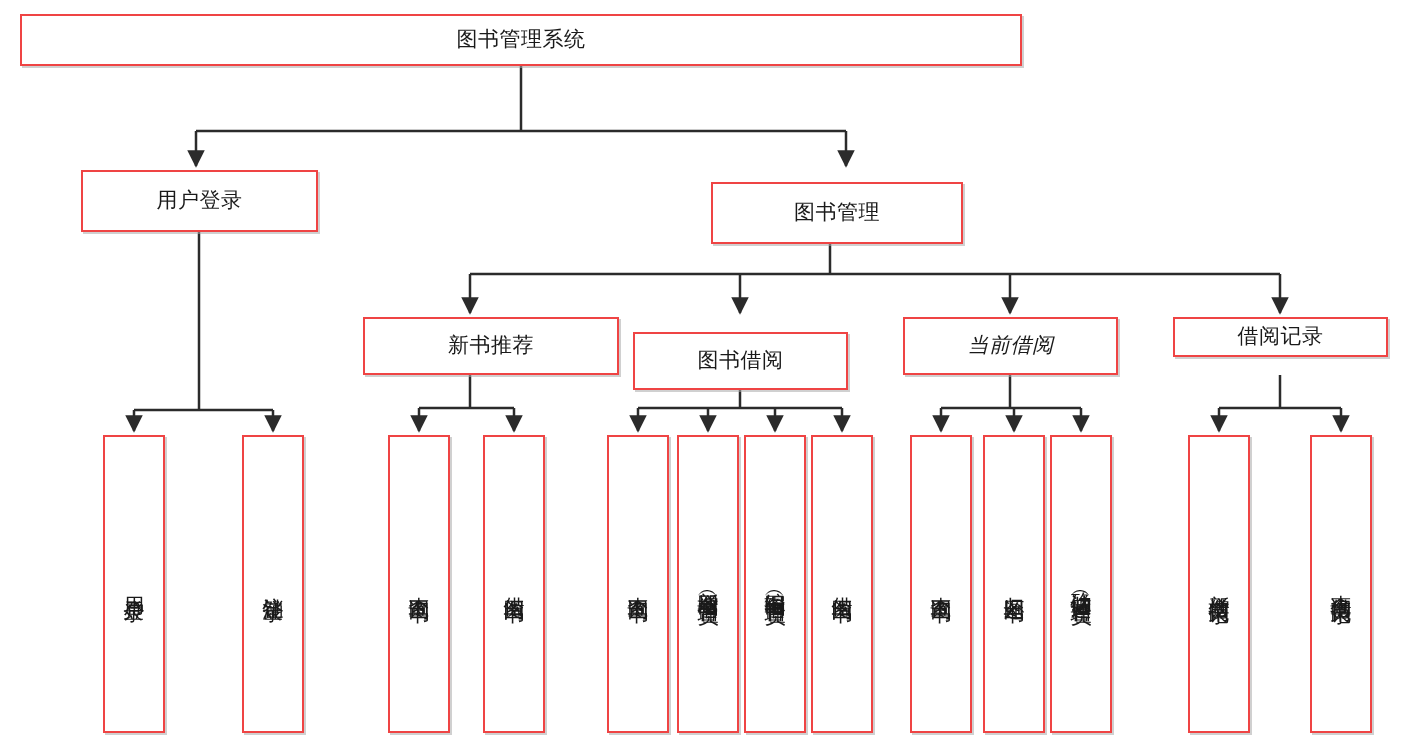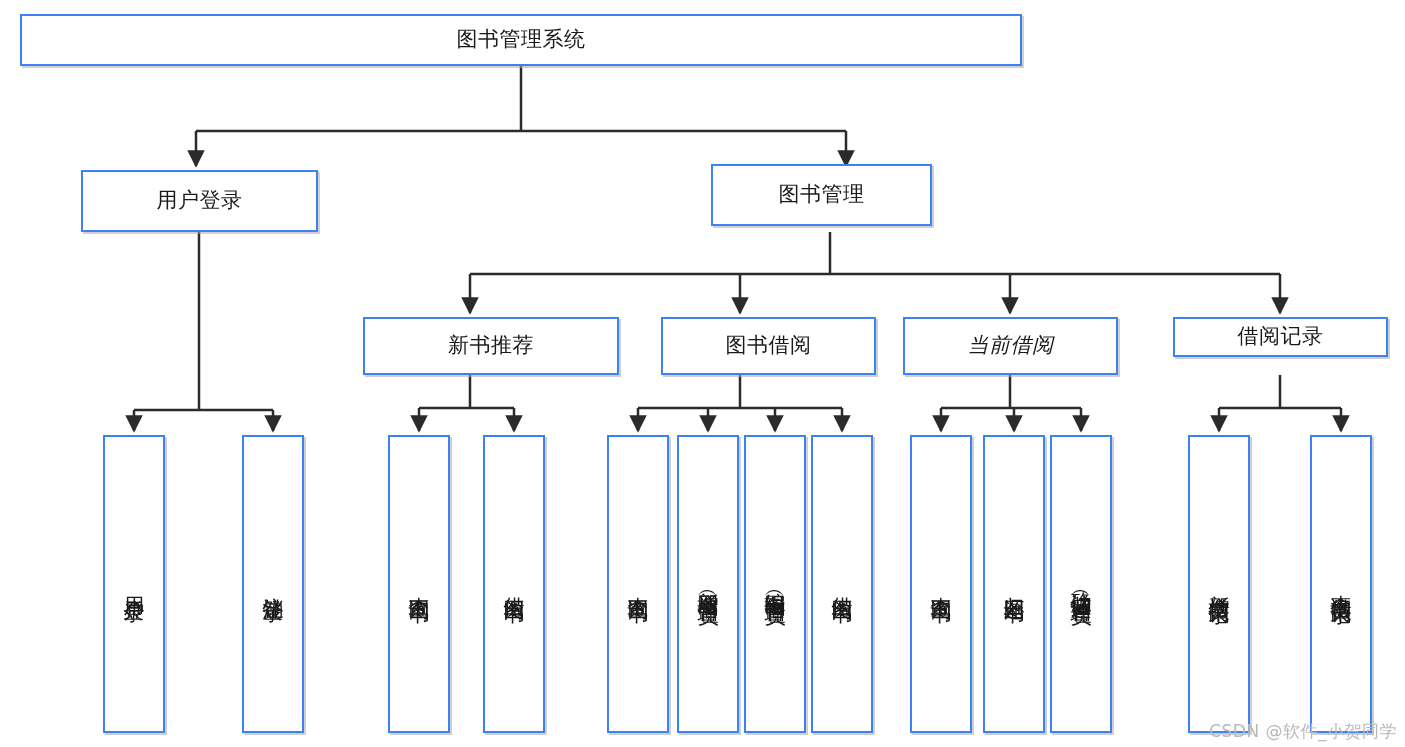--- a/index.html
+++ b/index.html
@@ -22,21 +22,21 @@
     left: 0;
     top: 0;
     width: 1405px;
     height: 747px;
     pointer-events: none;
   }
   .node {
     position: absolute;
     box-sizing: border-box;
     background: #ffffff;
-    border: 2px solid #3b82f6;
+    border: 2px solid #ef4444;
     box-shadow: 2px 2px 0 rgba(170,170,170,0.55);
     display: flex;
     align-items: center;
     justify-content: center;
     color: #1a1a1a;
   }
   .node.horizontal {
     font-size: 21px;
     letter-spacing: 0.5px;
     line-height: 1.2;
@@ -123,29 +123,29 @@
   </svg>
 
   <div class="node horizontal" id="title-node" style="left: 20px; top: 14px; width: 1002px; height: 52px;">
     <span>图书管理系统</span>
   </div>
 
   <div id="level2-nodes">
       <div class="node horizontal" style="left: 81px; top: 170px; width: 237px; height: 62px;">
         <span>用户登录</span>
       </div>
-      <div class="node horizontal" style="left: 711px; top: 164px; width: 221px; height: 62px;">
+      <div class="node horizontal" style="left: 711px; top: 182px; width: 252px; height: 62px;">
         <span>图书管理</span>
       </div>
     </div>
   <div id="level3-nodes">
       <div class="node horizontal" style="left: 363px; top: 317px; width: 256px; height: 58px;">
         <span>新书推荐</span>
       </div>
-      <div class="node horizontal" style="left: 633px; top: 317px; width: 215px; height: 58px; margin-left: 28px;">
+      <div class="node horizontal" style="left: 633px; top: 332px; width: 215px; height: 58px;">
         <span>图书借阅</span>
       </div>
       <div class="node horizontal" style="left: 903px; top: 317px; width: 215px; height: 58px; font-style: italic;">
         <span>当前借阅</span>
       </div>
       <div class="node horizontal" style="left: 1173px; top: 317px; width: 215px; height: 40px; text-align: right;">
         <span>借阅记录</span>
       </div>
     </div>
   <div id="leaf-nodes">
@@ -183,14 +183,13 @@
         <span class="vlabel">确认归还（管理员）</span>
       </div>
       <div class="node vertical" style="left: 1188px; top: 435px; width: 62px; height: 298px;">
         <span class="vlabel">新增借阅记录</span>
       </div>
       <div class="node vertical" style="left: 1310px; top: 435px; width: 62px; height: 298px;">
         <span class="vlabel">查询借阅记录</span>
       </div>
     </div>
 
-  <div class="watermark">CSDN @软件_小贺同学</div>
 </div>
 
 </body></html>

